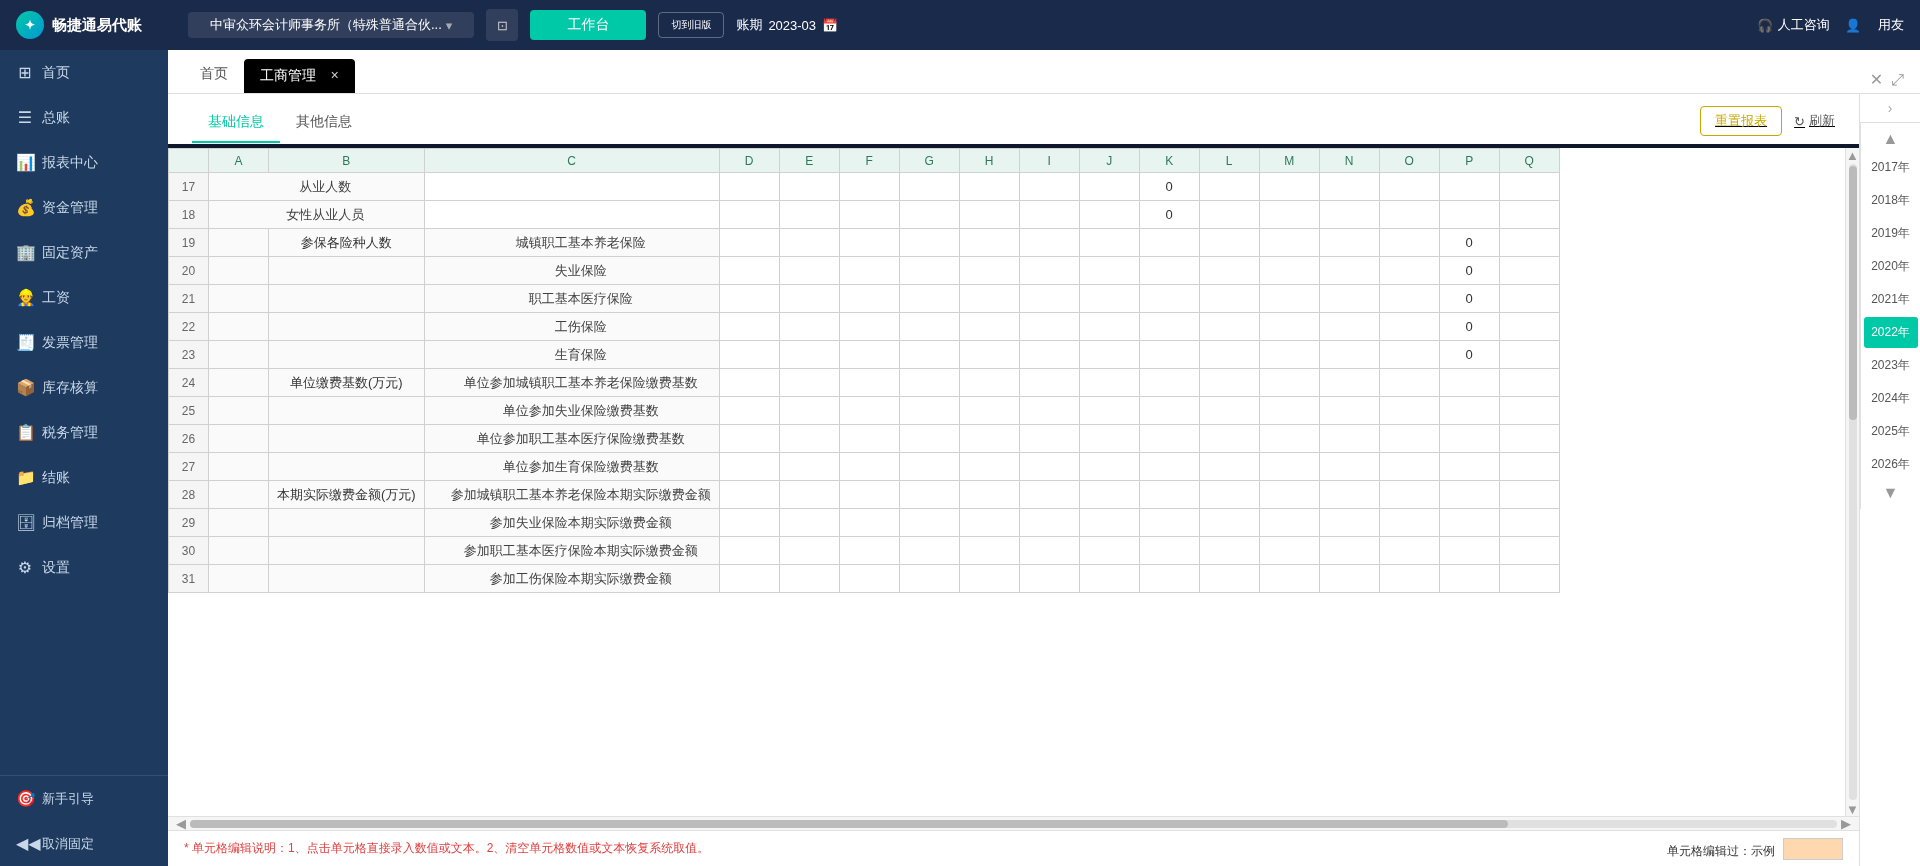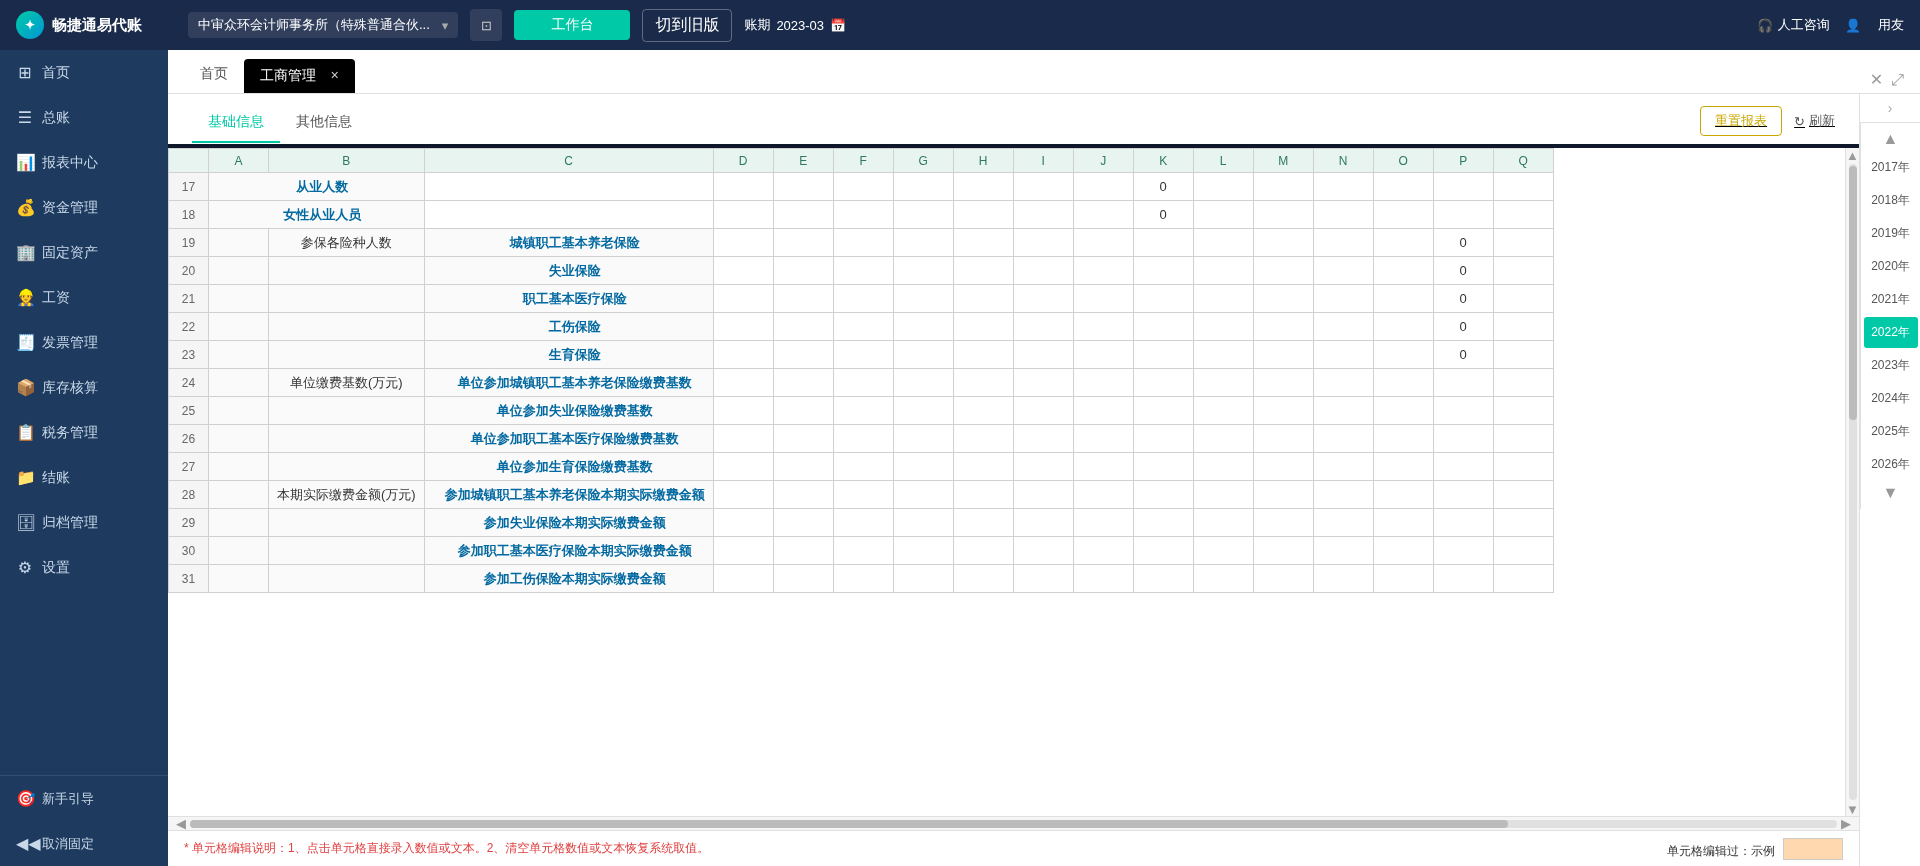--- a/index.html
+++ b/index.html
@@ -2,25 +2,25 @@
 <html><head>
   <meta charset="utf-8">
   <style>
     * { box-sizing: border-box; margin: 0; padding: 0; }
     body { font-family: 'Microsoft YaHei', sans-serif; font-size: 13px; background: #f0f2f5; width: 1920px; height: 866px; overflow: hidden; display: flex; flex-direction: column; }
 
     
     .header { height: 50px; background: #1a2a4a; display: flex; align-items: center; padding: 0 16px; gap: 12px; flex-shrink: 0; }
     .logo { display: flex; align-items: center; gap: 8px; color: #fff; font-size: 15px; font-weight: bold; width: 160px; }
     .logo-icon { width: 28px; height: 28px; background: linear-gradient(135deg, #00c9a7, #0098d4); border-radius: 50%; display: flex; align-items: center; justify-content: center; color: white; font-size: 12px; }
-    .company-selector { display: flex; align-items: center; gap: 12px; background: rgba(255,255,255,0.1); border-radius: 4px; padding: 4px 10px; color: #fff; font-size: 13px; cursor: pointer; }
+    .company-selector { display: flex; align-items: center; gap: 4px; background: rgba(255,255,255,0.1); border-radius: 4px; padding: 4px 22px; color: #fff; font-size: 13px; cursor: pointer; }
     .company-selector .chevron { color: #aaa; }
     .copy-btn { width: 32px; height: 32px; background: rgba(255,255,255,0.1); border-radius: 4px; display: flex; align-items: center; justify-content: center; color: #ccc; cursor: pointer; }
     .workbench-btn { background: #00c9a7; color: #fff; border: none; border-radius: 4px; padding: 6px 37px; font-size: 14px; cursor: pointer; }
-    .switch-btn { background: transparent; color: #fff; border: 1px solid rgba(255,255,255,0.3); border-radius: 4px; padding: 5px 12px; font-size: 16px; cursor: pointer; }
+    .switch-btn { background: transparent; color: #fff; border: 1px solid rgba(255,255,255,0.3); border-radius: 4px; padding: 5px 12px; font-size: 10px; cursor: pointer; }
     .period-info { color: #fff; font-size: 13px; display: flex; align-items: center; gap: 6px; }
     .header-right { margin-left: auto; display: flex; align-items: center; gap: 16px; color: #fff; font-size: 13px; }
     .service-btn { display: flex; align-items: center; gap: 4px; cursor: pointer; }
 
     
     .main-layout { display: flex; flex: 1; overflow: hidden; }
 
     
     .sidebar { width: 168px; background: #1e3a5f; display: flex; flex-direction: column; flex-shrink: 0; overflow-y: auto; }
     .sidebar-item { display: flex; align-items: center; gap: 8px; padding: 13px 16px; color: #c8d8e8; cursor: pointer; font-size: 14px; }
@@ -51,21 +51,21 @@
     .reset-btn { border: 1px solid #c8a800; color: #c8a800; background: #fff; border-radius: 4px; padding: 5px 14px; font-size: 13px; cursor: pointer; }
     .refresh-btn { color: #555; font-size: 13px; cursor: pointer; display: flex; align-items: center; gap: 4px; }
 
     
     .spreadsheet-wrapper { flex: 1; overflow: auto; position: relative; background: #fff; }
     .spreadsheet { border-collapse: collapse; font-size: 13px; }
     .spreadsheet th, .spreadsheet td { border: 1px solid #d0d0d0; text-align: center; white-space: nowrap; }
     .col-header { background: #e8f4f0; color: #2d7a5a; font-weight: normal; padding: 3px 6px; min-width: 40px; font-size: 12px; height: 24px; }
     .row-num { background: #f5f5f5; color: #666; padding: 3px 8px; min-width: 40px; font-size: 12px; }
     .cell { padding: 4px 8px; height: 28px; min-width: 60px; }
-    .cell-label { text-align: left; padding-left: 20px; background: #fafafa; color: #0369a1; min-width: 180px; font-weight: bold; }
+    .cell-label { text-align: left; padding-left: 26px; background: #fafafa; color: #404040; min-width: 180px; }
     .cell-zero { color: #333; }
     .corner-cell { background: #e8f4f0; width: 40px; }
     .merged-cell { background: #fafafa; color: #333; }
 
     
     .year-panel { width: 60px; background: #fff; border-left: 1px solid #e0e0e0; display: flex; flex-direction: column; align-items: center; padding: 4px 0; overflow-y: auto; flex-shrink: 0; }
     .year-item { width: 54px; text-align: center; padding: 7px 2px; font-size: 12px; color: #555; cursor: pointer; border-radius: 3px; margin: 1px 0; }
     .year-item.active { background: #00c9a7; color: #fff; }
     .year-panel-nav { width: 54px; height: 24px; display: flex; align-items: center; justify-content: center; cursor: pointer; color: #999; font-size: 16px; }
 

